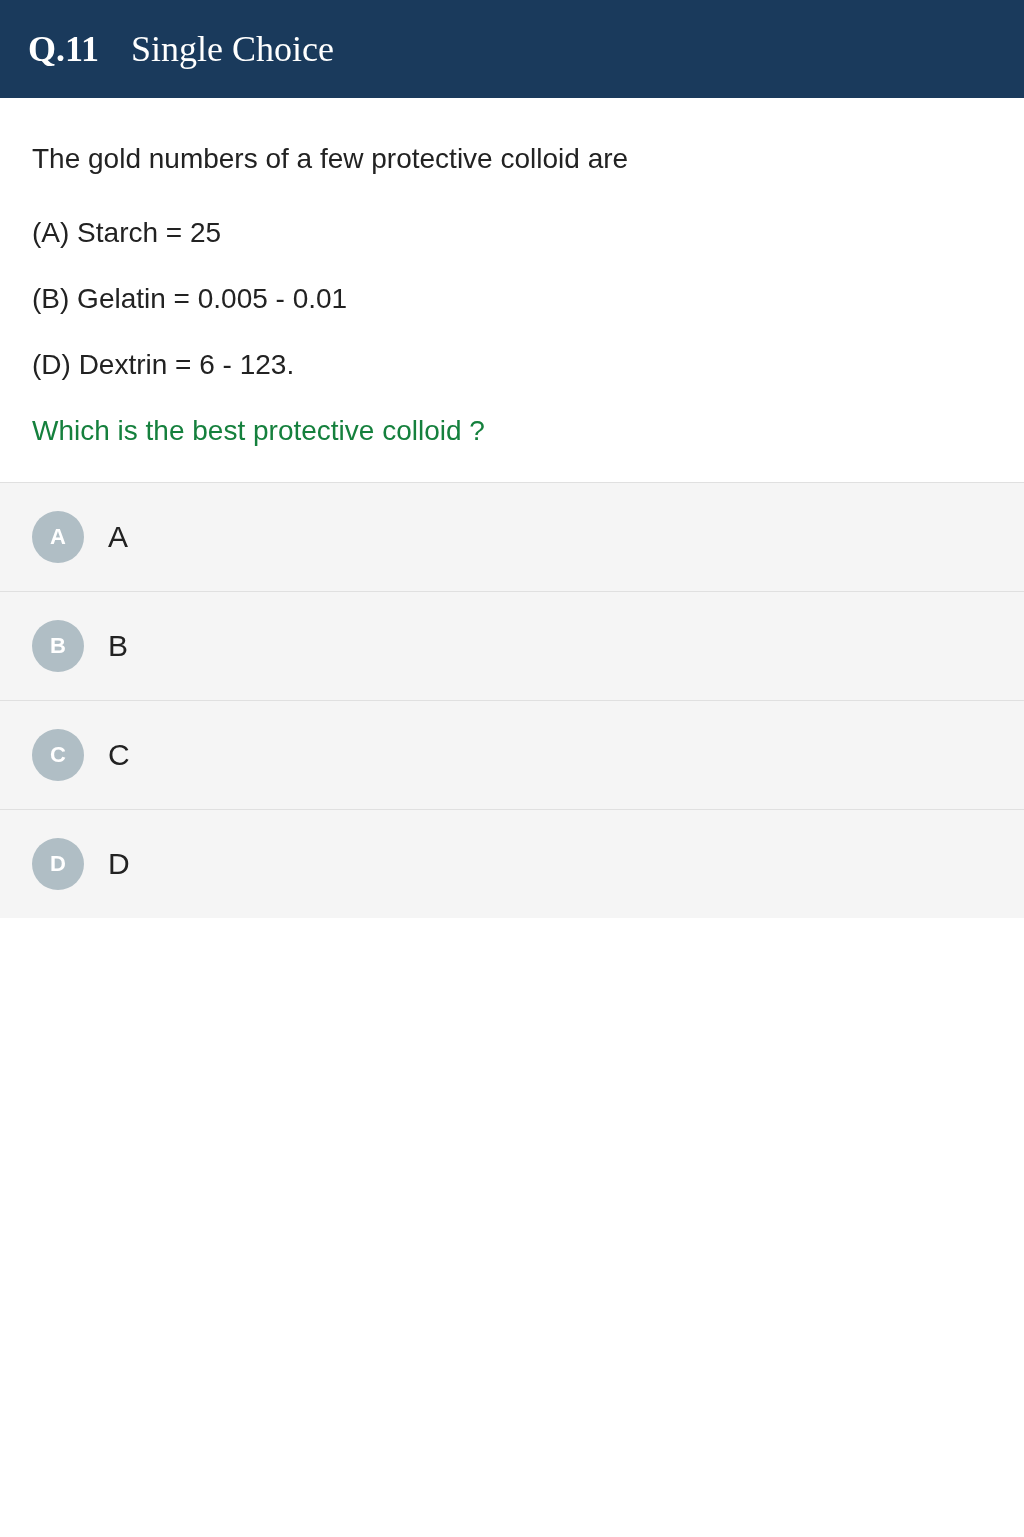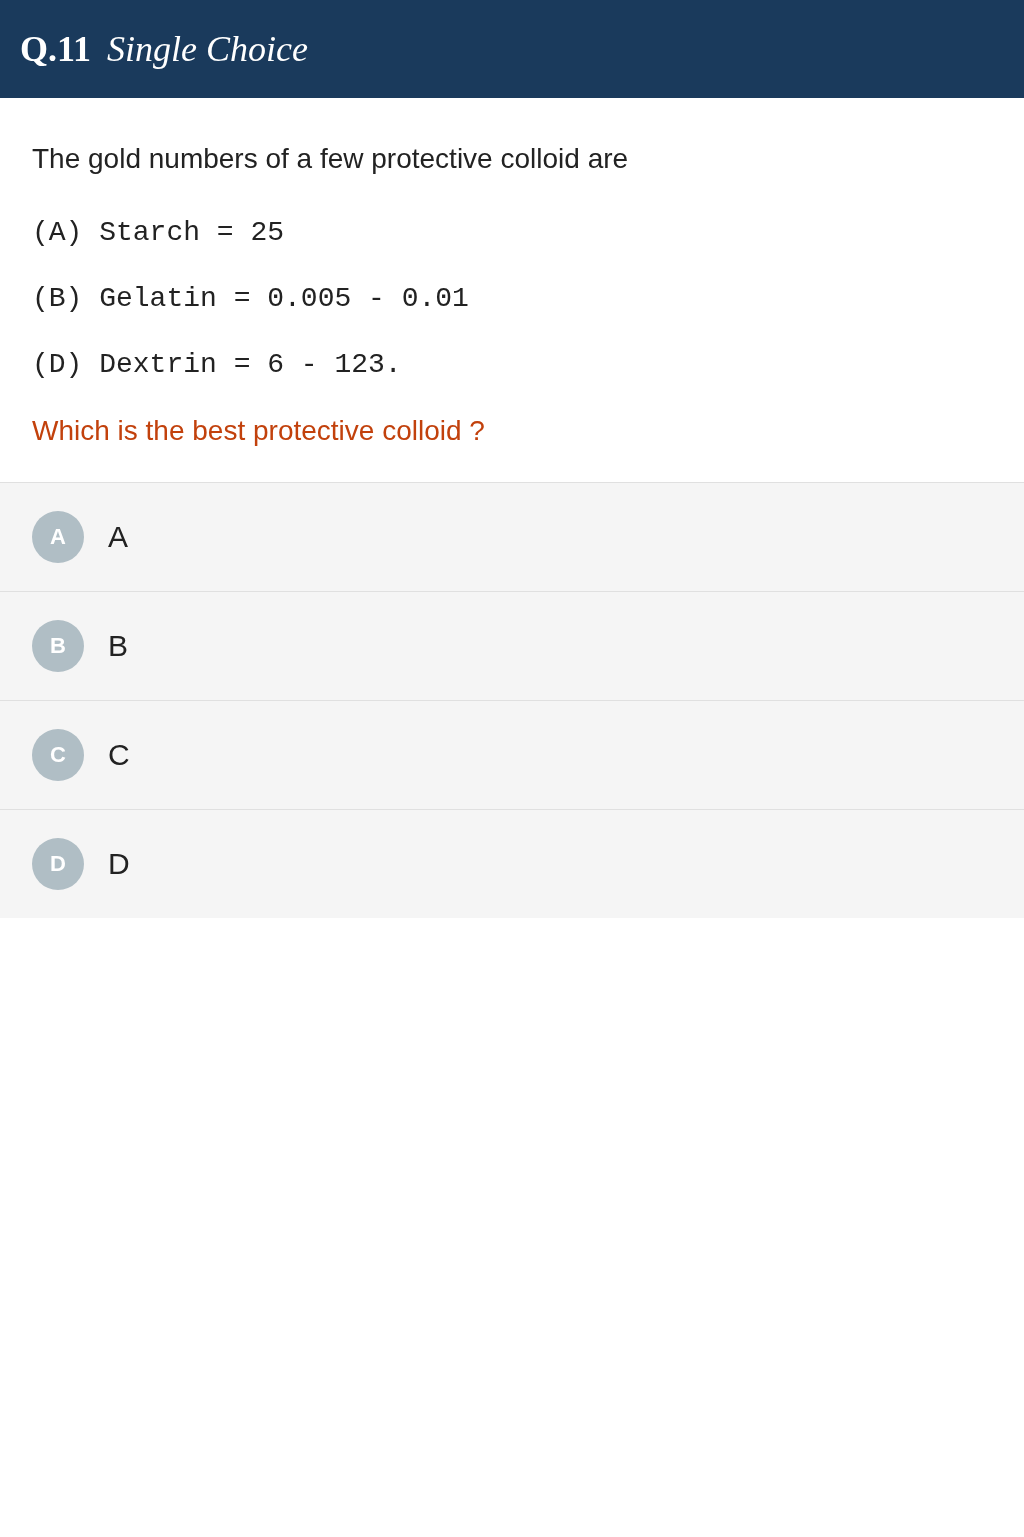--- a/index.html
+++ b/index.html
@@ -10,37 +10,36 @@
 
     body {
       font-family: 'Georgia', serif;
       background-color: #ffffff;
       width: 1024px;
       min-height: 1537px;
     }
 
     .header {
       background-color: #1a3a5c;
-      padding: 28px 20px;
+      padding: 28px 28px;
       display: flex;
       align-items: center;
-      gap: 16px;
+      gap: 32px;
     }
 
     .header-question-num {
       color: #ffffff;
       font-size: 36px;
       font-weight: bold;
       font-family: 'Georgia', serif;
     }
 
     .header-type {
       color: #ffffff;
       font-size: 36px;
-      font-style: italic;
       font-family: 'Georgia', serif;
       font-weight: normal;
     }
 
     .question-body {
       padding: 40px 32px 30px 32px;
       background-color: #ffffff;
     }
 
     .question-text {
@@ -49,26 +48,26 @@
       line-height: 1.5;
       margin-bottom: 32px;
       font-family: Arial, sans-serif;
     }
 
     .option-line {
       font-size: 28px;
       color: #222222;
       line-height: 1.5;
       margin-bottom: 24px;
-      font-family: Liberation Mono, monospace;
+      font-family: Liberation Sans, sans-serif;
     }
 
     .question-sub {
       font-size: 28px;
-      color: #c2410c;
+      color: #15803d;
       line-height: 1.5;
       margin-top: 8px;
       font-family: Arial, sans-serif;
     }
 
     .divider {
       border: none;
       border-top: 1.5px solid #e0e0e0;
       margin: 0;
     }

